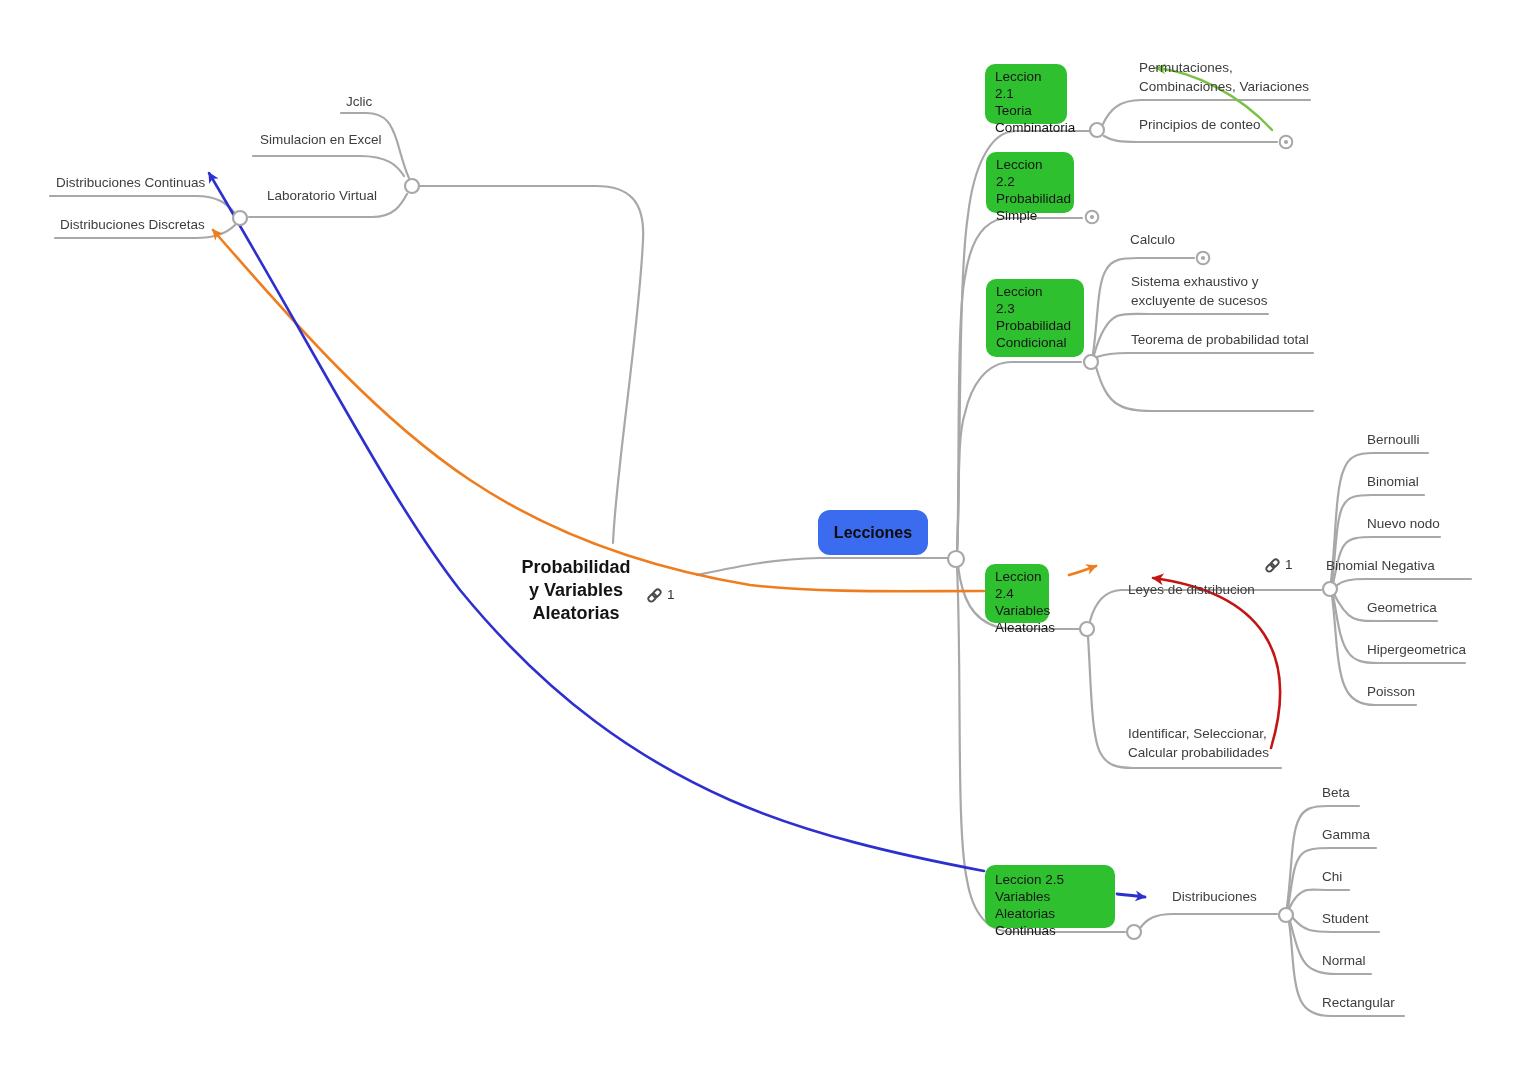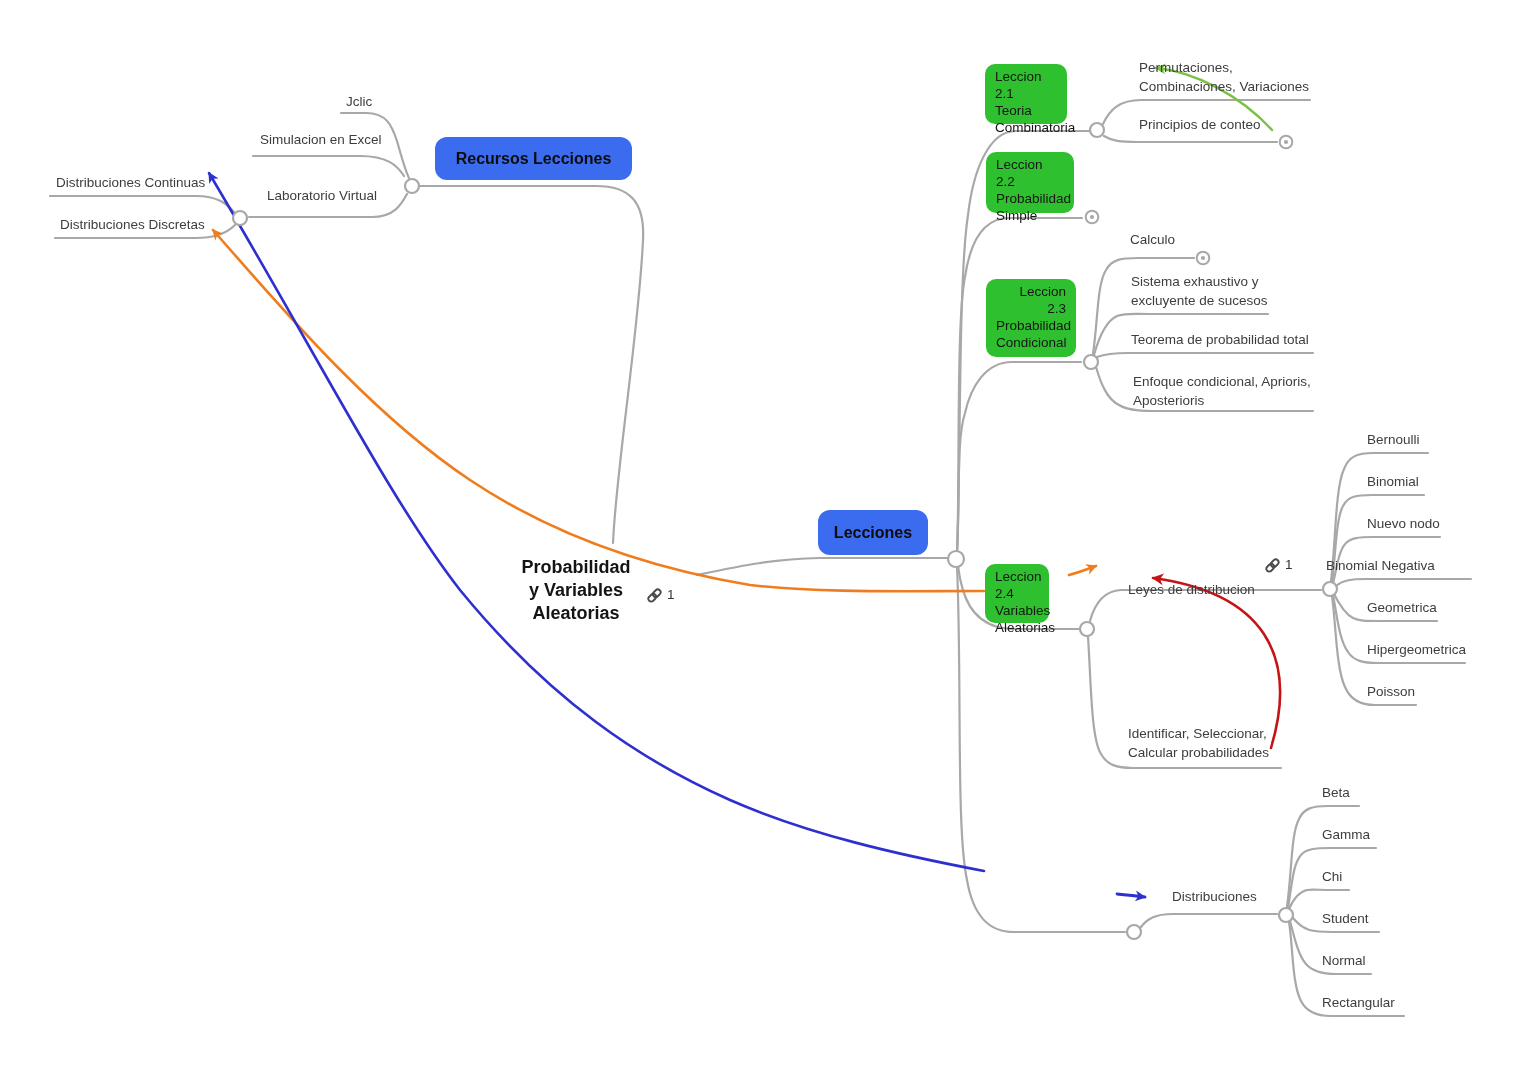--- a/index.html
+++ b/index.html
@@ -118,50 +118,47 @@
   <span class="abs" style="left:646px;top:587px;">
     <svg width="17" height="17" viewBox="0 0 24 24">
         <g fill="none" stroke="#4a4a4a" stroke-width="2.6" transform="rotate(-45 12 12)">
           <rect x="1.5" y="8" width="12" height="8" rx="4"></rect>
       <rect x="10.5" y="8" width="12" height="8" rx="4"></rect>
         </g>
       </svg>
   </span>
   <span class="count" style="left:667px;top:587px;">1</span>
 
-  <div class="bbox" style="left:435px;top:137px;width:197px;height:43px;">Recursos Lecciones</div>
   <div class="leaf" style="left:346px;top:92px;">Jclic</div>
   <div class="leaf" style="left:260px;top:130px;">Simulacion en Excel</div>
   <div class="leaf" style="left:267px;top:186px;">Laboratorio Virtual</div>
   <div class="leaf" style="left:56px;top:173px;">Distribuciones Continuas</div>
   <div class="leaf" style="left:60px;top:215px;">Distribuciones Discretas</div>
 
   <div class="bbox" style="left:818px;top:510px;width:110px;height:45px;">Lecciones</div>
 
   <div class="gbox" style="left:985px;top:64px;width:82px;height:60px;">Leccion 2.1
 Teoria
 Combinatoria</div>
   <div class="leaf pre" style="left:1139px;top:58px;">Permutaciones,
 Combinaciones, Variaciones</div>
   <div class="leaf" style="left:1139px;top:115px;">Principios de conteo</div>
 
   <div class="gbox" style="left:986px;top:152px;width:88px;height:61px;">Leccion 2.2
 Probabilidad
 Simple</div>
 
-  <div class="gbox" style="left:986px;top:279px;width:90px;height:78px;text-align:right;">Leccion
+  <div class="gbox" style="left:986px;top:279px;width:98px;height:78px;">Leccion
 2.3
 Probabilidad
 Condicional</div>
   <div class="leaf" style="left:1130px;top:230px;">Calculo</div>
   <div class="leaf pre" style="left:1131px;top:272px;">Sistema exhaustivo y
 excluyente de sucesos</div>
   <div class="leaf" style="left:1131px;top:330px;">Teorema de probabilidad total</div>
-  <div class="leaf pre" style="left:1133px;top:372px;">Enfoque condicional, Aprioris,
-Aposterioris</div>
 
   <div class="gbox" style="left:985px;top:564px;width:64px;height:59px;">Leccion 2.4
 Variables
 Aleatorias</div>
   <div class="leaf" style="left:1128px;top:556px;margin-top:24px;">Leyes de distribucion</div>
   <span class="abs" style="left:1264px;top:557px;">
     <svg width="17" height="17" viewBox="0 0 24 24">
         <g fill="none" stroke="#4a4a4a" stroke-width="2.6" transform="rotate(-45 12 12)">
           <rect x="1.5" y="8" width="12" height="8" rx="4"></rect>
       <rect x="10.5" y="8" width="12" height="8" rx="4"></rect>
@@ -173,20 +170,23 @@
 Calcular probabilidades</div>
 
   <div class="leaf" style="left:1367px;top:430px;">Bernoulli</div>
   <div class="leaf" style="left:1367px;top:472px;">Binomial</div>
   <div class="leaf" style="left:1367px;top:514px;">Nuevo nodo</div>
   <div class="leaf" style="left:1326px;top:556px;">Binomial Negativa</div>
   <div class="leaf" style="left:1367px;top:598px;">Geometrica</div>
   <div class="leaf" style="left:1367px;top:640px;">Hipergeometrica</div>
   <div class="leaf" style="left:1367px;top:682px;">Poisson</div>
 
+  <div class="gbox" style="left:985px;top:865px;width:130px;height:63px;padding-top:6px;">Leccion 2.5
+Variables Aleatorias
+Continuas</div>
   <div class="leaf" style="left:1172px;top:887px;">Distribuciones</div>
   <div class="leaf" style="left:1322px;top:783px;">Beta</div>
   <div class="leaf" style="left:1322px;top:825px;">Gamma</div>
   <div class="leaf" style="left:1322px;top:867px;">Chi</div>
   <div class="leaf" style="left:1322px;top:909px;">Student</div>
   <div class="leaf" style="left:1322px;top:951px;">Normal</div>
   <div class="leaf" style="left:1322px;top:993px;">Rectangular</div>
 
 </div>
 

